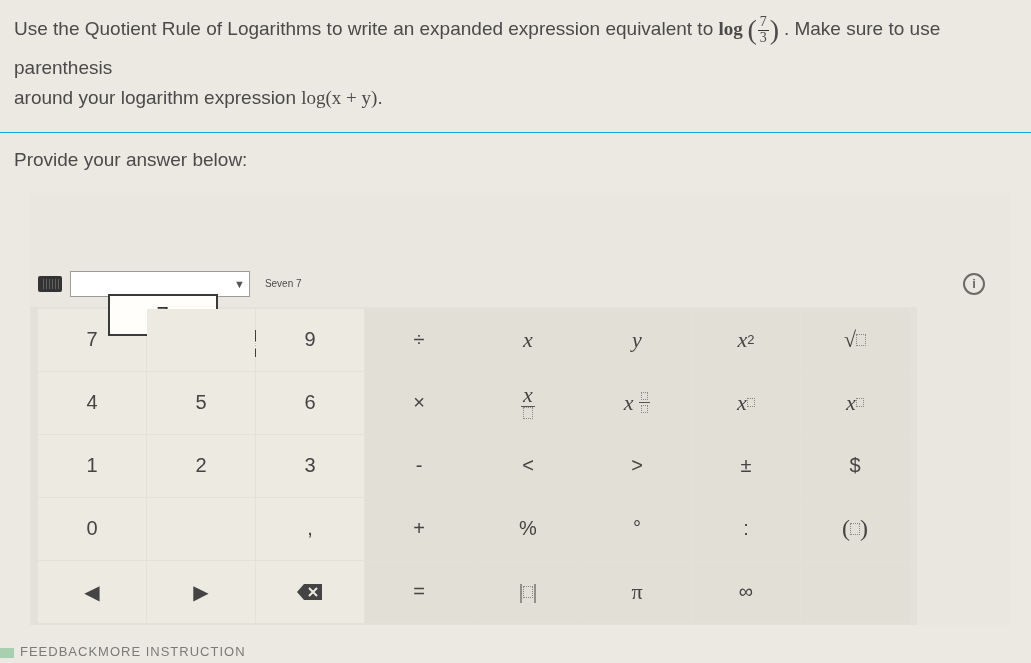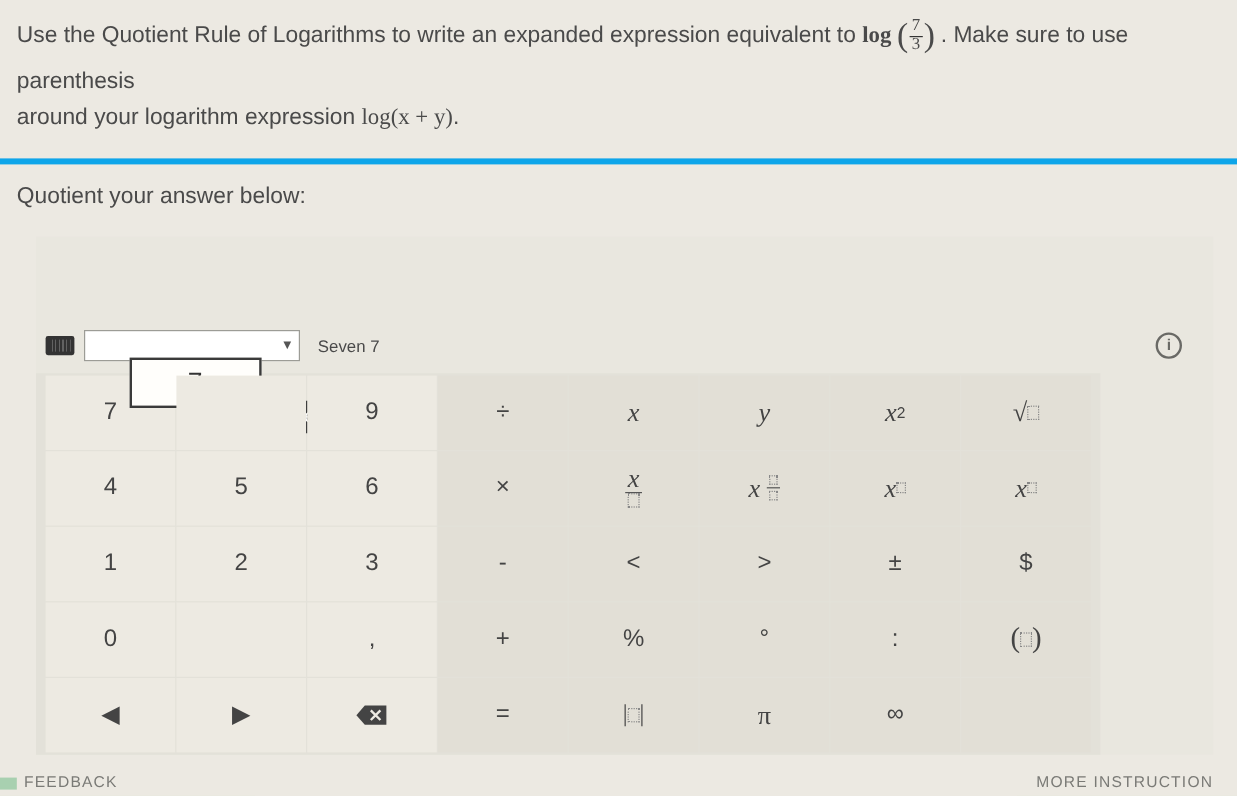--- a/index.html
+++ b/index.html
@@ -9,21 +9,21 @@
       color: #3a3a3a;
       width: 1031px;
       height: 663px;
       overflow: hidden;
     }
     .question {
       padding: 8px 14px 18px 14px;
       font-size: 19px;
       color: #4a4a4a;
       line-height: 1.6;
-      border-bottom: 5px solid #0ea5e9;
+      border-bottom: 1px solid #0ea5e9;
     }
     .question .math { font-family: "Times New Roman", serif; }
     .frac {
       display: inline-flex;
       flex-direction: column;
       align-items: center;
       vertical-align: middle;
       font-size: 14px;
       line-height: 1.05;
       margin: 0 1px;
@@ -62,21 +62,21 @@
     }
     .answer-input {
       width: 180px;
       height: 26px;
       border: 1px solid #9c9c96;
       background: #fff;
       font-size: 14px;
       padding: 2px 6px;
     }
     .dd-arrow { font-size: 11px; color:#555; margin-left:-24px; margin-right:10px; }
-    .hint-label { font-size: 14px; color:#4a4a4a; margin-left: 2px; }
+    .hint-label { font-size: 10px; color:#4a4a4a; margin-left: 2px; }
     .info-icon {
       margin-left: auto;
       margin-right: 18px;
       width: 22px; height: 22px;
       border: 2px solid #6a6a66;
       border-radius: 50%;
       display:flex; align-items:center; justify-content:center;
       font-size: 13px; color:#6a6a66; font-weight:bold;
       font-family: Arial, sans-serif;
     }
@@ -132,21 +132,21 @@
       position:absolute;
       left: 136px; top: -10px;
       background:#3e3e3e; color:#fff;
       padding: 5px 10px;
       font-size: 15px;
       border-radius:2px;
     }
     .footer {
       position: absolute;
       bottom: 0; left:0; right:0;
-      display:flex; justify-content:space-between; 
+      display:flex; justify-content:flex-start; 
       padding: 6px 20px 4px 0;
       font-size: 13px; letter-spacing: 1px;
       color:#7a7a76;
     }
     .footer .fb::before{
       content:""; display:inline-block; width:14px; height:10px;
       background:#4a6; margin-right:6px; vertical-align:middle;
       opacity:.4;
     }
   </style>
@@ -160,21 +160,21 @@
     <span class="paren">(</span><span class="frac">
         <span class="num">7</span>
         <span class="den">3</span>
       </span><span class="paren">)</span>
   </span>
   <span>. Make sure to use parenthesis</span><br>
   <span>around your logarithm expression </span>
   <span class="math" style="font-weight:400">log(x + y)</span><span>.</span>
 </div>
 
-<div class="prompt">Quotient your answer below:</div>
+<div class="prompt">Provide your answer below:</div>
 
 <div class="work-area">
 
   <div class="input-row">
     <span class="kb-icon"></span>
     <input class="answer-input" value="" style="">
     <span class="dd-arrow">▼</span>
     <span class="hint-label">Seven 7</span>
     <span class="info-icon">i</span>
   </div>

